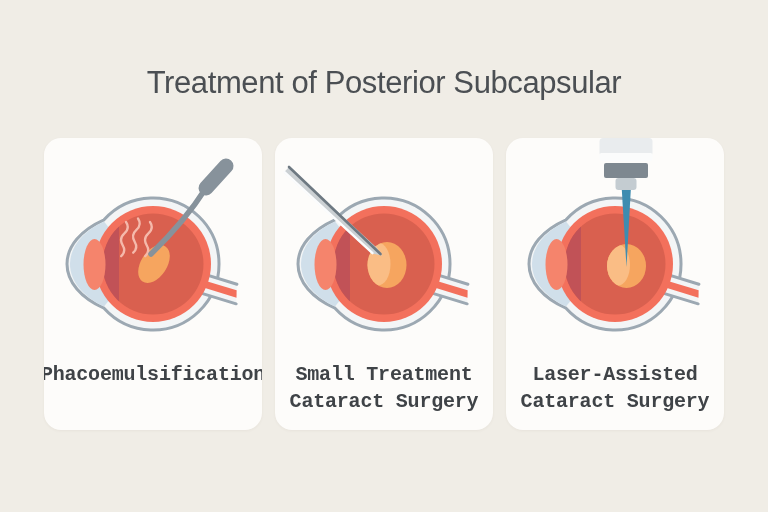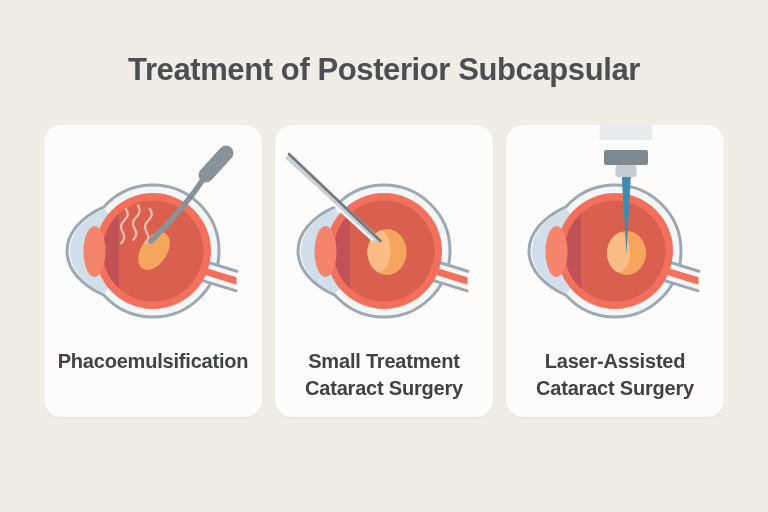--- a/index.html
+++ b/index.html
@@ -6,25 +6,25 @@
   body{
     background:var(--page-background,#F0EDE6);
     font-family:"Liberation Sans",sans-serif;
     -webkit-font-smoothing:antialiased;
   }
   .page{width:768px;height:512px;position:relative;}
   .title{
     padding-top:44px;
     text-align:center;
     font-size:31px;
-    font-weight:700;
+    font-weight:400;
     line-height:42px;
     letter-spacing:-0.4px;
     color:var(--title-text,#4B4F53);
-    margin:5px;
+    margin:18px;
   }
   .title span{display:block;}
   .cards{
     margin-top:34px;
     display:flex;
     justify-content:center;
     gap:13px;
     padding:0 44px;
   }
   .card{
@@ -45,20 +45,21 @@
     display:flex;
     flex-direction:column;
     align-items:center;
     padding-top:15px;
     font-size:20px;
     font-weight:700;
     line-height:27px;
     letter-spacing:-0.2px;
     color:var(--label-text,#3F4347);
     text-align:center;
+    font-family:Liberation Mono, monospace;
   }
   
   .sclera{fill:var(--sclera,#F3F5F6);}
   .st-outline{stroke:var(--eye-outline,#9CA8B2);stroke-width:3;fill:none;}
   .cornea{fill:var(--cornea,#D0DFEA);}
   .choroid{fill:var(--choroid-ring,#F3705C);}
   .vitreous{fill:var(--vitreous,#D9604F);}
   .iris{fill:var(--iris,#C15257);}
   .lens{fill:var(--lens,#F5846C);}
   .cataract-f{fill:var(--cataract,#F6A55F);}

